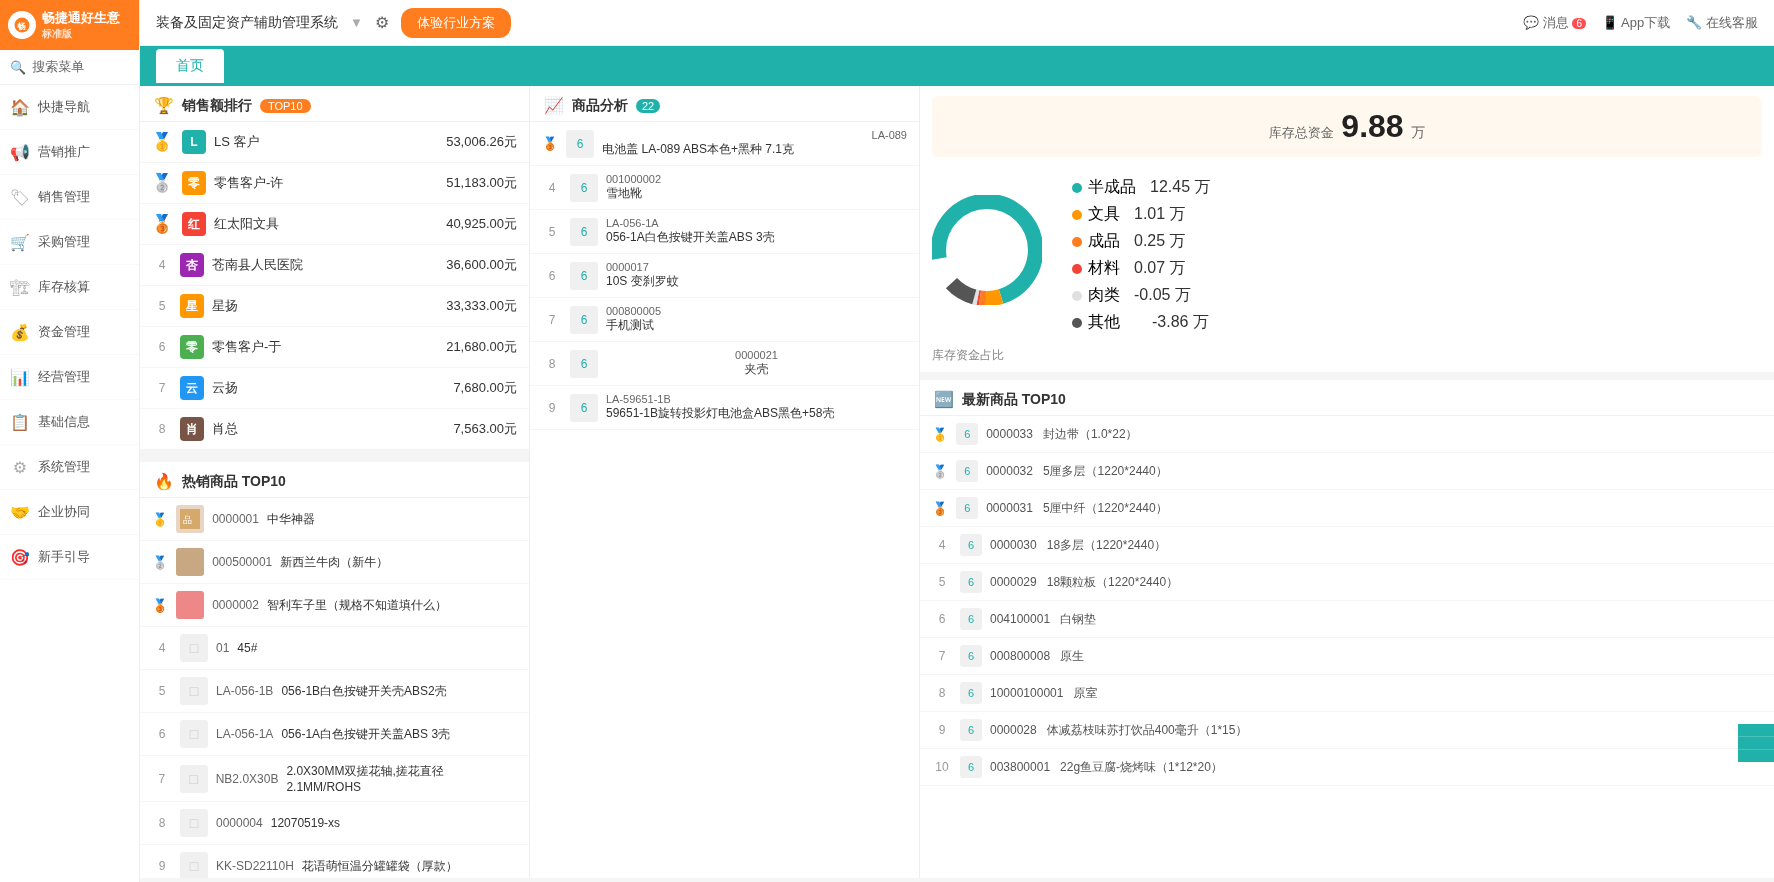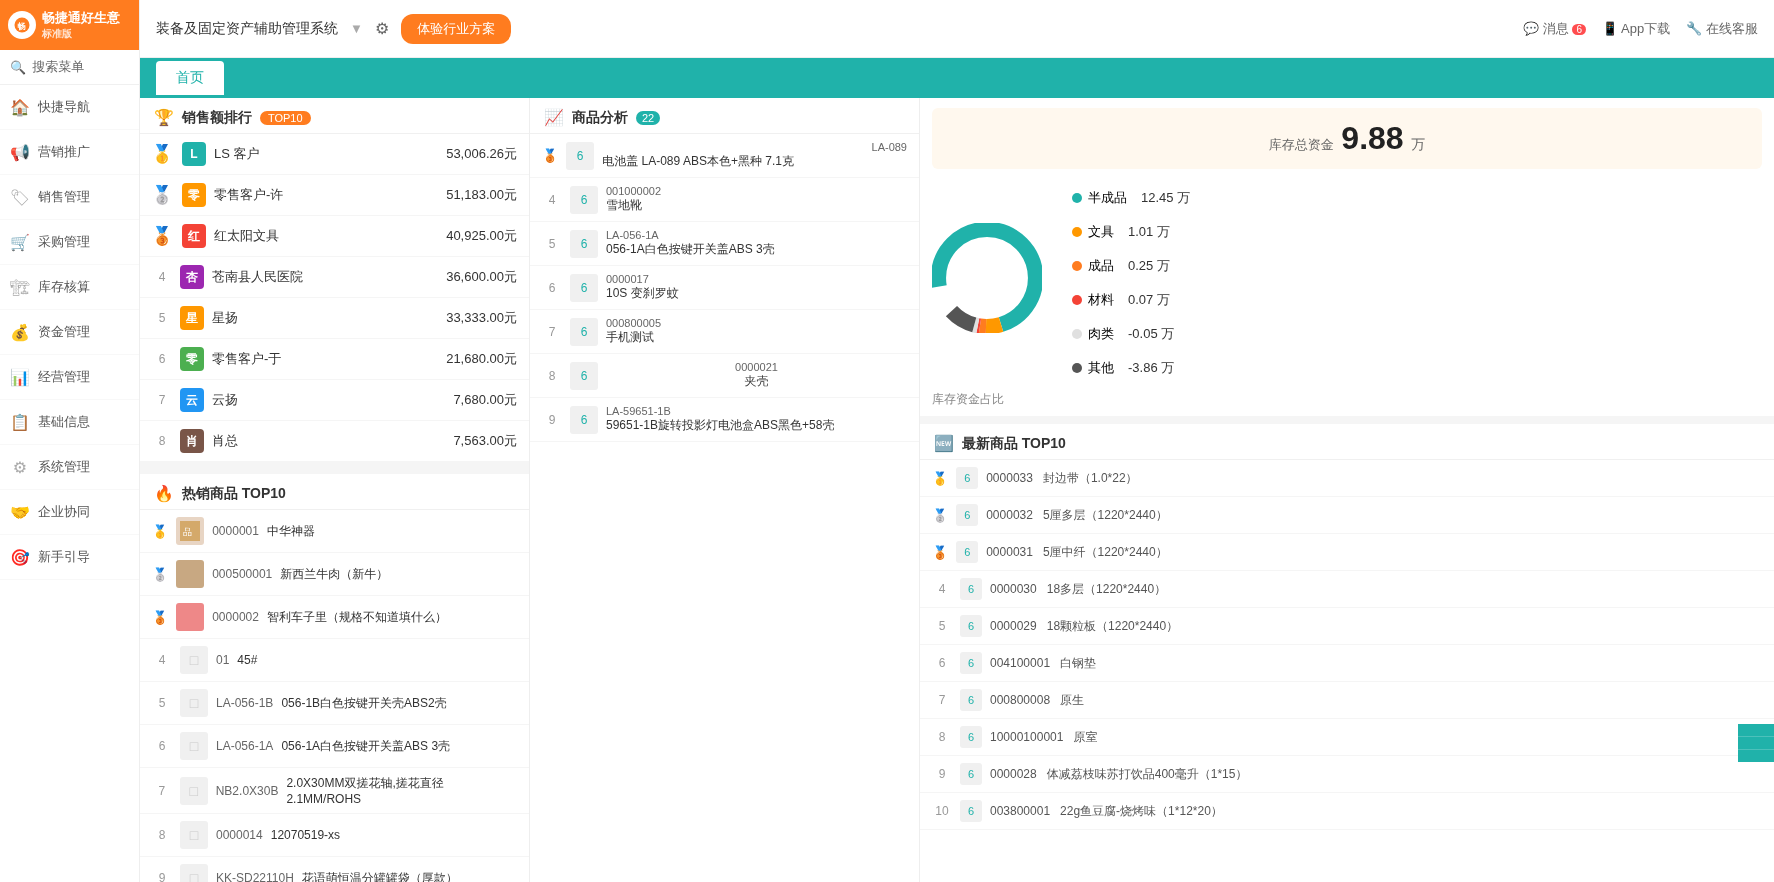--- a/index.html
+++ b/index.html
@@ -9,21 +9,21 @@
     .sidebar { width: 140px; background: #fff; border-right: 1px solid #eee; display: flex; flex-direction: column; min-height: 882px; }
     .sidebar-logo { background: #ff7c1f; color: #fff; padding: 10px 8px; display: flex; align-items: center; gap: 6px; font-size: 13px; font-weight: bold; height: 50px; }
     .sidebar-logo .logo-icon { width: 28px; height: 28px; background: #fff; border-radius: 50%; display: flex; align-items: center; justify-content: center; }
     .sidebar-logo .logo-icon svg { width: 18px; height: 18px; }
     .sidebar-search { padding: 8px 10px; display: flex; align-items: center; gap: 6px; color: #666; cursor: pointer; border-bottom: 1px solid #f0f0f0; }
     .sidebar-nav-item { padding: 12px 10px; display: flex; align-items: center; gap: 8px; color: #555; cursor: pointer; font-size: 13px; border-bottom: 1px solid #f8f8f8; }
     .sidebar-nav-item .nav-icon { width: 20px; height: 20px; display: flex; align-items: center; justify-content: center; color: #aaa; font-size: 16px; }
 
     
     .main-area { flex: 1; display: flex; flex-direction: column; }
-    .top-header { height: 58px; background: #fff; border-bottom: 1px solid #eee; display: flex; align-items: center; padding: 0 16px; gap: 12px; }
+    .top-header { height: 46px; background: #fff; border-bottom: 1px solid #eee; display: flex; align-items: center; padding: 0 16px; gap: 12px; }
     .header-actions { margin-left: auto; display: flex; align-items: center; gap: 16px; color: #666; font-size: 13px; }
     .header-badge { background: #ff4d4f; color: #fff; font-size: 10px; border-radius: 8px; padding: 0 4px; }
     .btn-trial { background: #ff7c1f; color: #fff; border: none; border-radius: 12px; padding: 6px 16px; cursor: pointer; font-size: 13px; }
     .btn-settings { background: none; border: none; cursor: pointer; font-size: 16px; color: #666; }
 
     
     .tab-bar { background: #20b2aa; display: flex; align-items: center; padding: 0 16px; height: 40px; }
     .tab-item { color: #fff; padding: 8px 20px; cursor: pointer; font-size: 14px; border-radius: 4px 4px 0 0; }
     .tab-item.active { background: #fff; color: #20b2aa; }
 
@@ -41,21 +41,21 @@
     .avatar-star { background: #ff9800; }
     .avatar-green { background: #4caf50; }
     .avatar-cloud { background: #2196f3; }
     .avatar-brown { background: #795548; }
 
     
     .product-item { display: flex; align-items: center; padding: 7px 12px; border-bottom: 1px solid #f5f5f5; gap: 8px; }
     .product-thumb { width: 28px; height: 28px; background: #f0f0f0; border-radius: 3px; display: flex; align-items: center; justify-content: center; overflow: hidden; }
     .product-code { color: #666; font-size: 12px; }
     .product-name { color: #333; font-size: 12px; }
-    .chart-legend { display: flex; flex-direction: column; gap: 16px; margin-left: 20px; font-size: 13px; }
+    .chart-legend { display: flex; flex-direction: column; gap: 6px; margin-left: 20px; font-size: 16px; }
     .legend-item { display: flex; align-items: center; gap: 6px; }
     .legend-dot { width: 10px; height: 10px; border-radius: 50%; flex-shrink: 0; }
 
     
     .new-product-item { display: flex; align-items: center; padding: 7px 12px; border-bottom: 1px solid #f5f5f5; gap: 8px; }
     .new-product-thumb { width: 22px; height: 22px; background: #f0f0f0; border-radius: 3px; display: flex; align-items: center; justify-content: center; }
     .new-product-info { flex: 1; font-size: 12px; color: #555; }
 
     
     .float-buttons { position: fixed; right: 0; bottom: 120px; display: flex; flex-direction: column; gap: 0; z-index: 100; }
@@ -310,21 +310,21 @@
             <span style="color:#ccc;font-size:14px;">□</span>
           </div>
         <span class="product-code">NB2.0X30B</span>
         <span class="product-name">2.0X30MM双搓花轴,搓花直径2.1MM/ROHS</span>
       </div>
       <div class="product-item">
         <span style="color:#999;font-size:12px;width:20px;text-align:center;">8</span>
         <div class="product-thumb">
             <span style="color:#ccc;font-size:14px;">□</span>
           </div>
-        <span class="product-code">0000014</span>
+        <span class="product-code">0000004</span>
         <span class="product-name">12070519-xs</span>
       </div>
       <div class="product-item">
         <span style="color:#999;font-size:12px;width:20px;text-align:center;">9</span>
         <div class="product-thumb">
             <span style="color:#ccc;font-size:14px;">□</span>
           </div>
         <span class="product-code">KK-SD22110H</span>
         <span class="product-name">花语萌恒温分罐罐袋（厚款）</span>
       </div>
@@ -459,21 +459,21 @@
             <span style="margin-left:8px;color:#333;">0.07 万</span>
           </div>
           <div class="legend-item">
             <div class="legend-dot" style="background:#e0e0e0;"></div>
             <span>肉类</span>
             <span style="margin-left:8px;color:#333;">-0.05 万</span>
           </div>
           <div class="legend-item">
             <div class="legend-dot" style="background:#555;"></div>
             <span>其他</span>
-            <span style="margin-left:8px;color:#333;">-3.86 万</span>
+            <span style="margin-left:26px;color:#333;">-3.86 万</span>
           </div>
         </div>
       </div>
       <div style="padding:4px 12px 8px;font-size:12px;color:#888;">库存资金占比</div>
 
       <div style="height:8px;background:#f5f5f5;"></div>
       <div class="panel-title-row">
         <span style="font-size:16px;">🆕</span>
         <span class="panel-title">最新商品 TOP10</span>
       </div>

